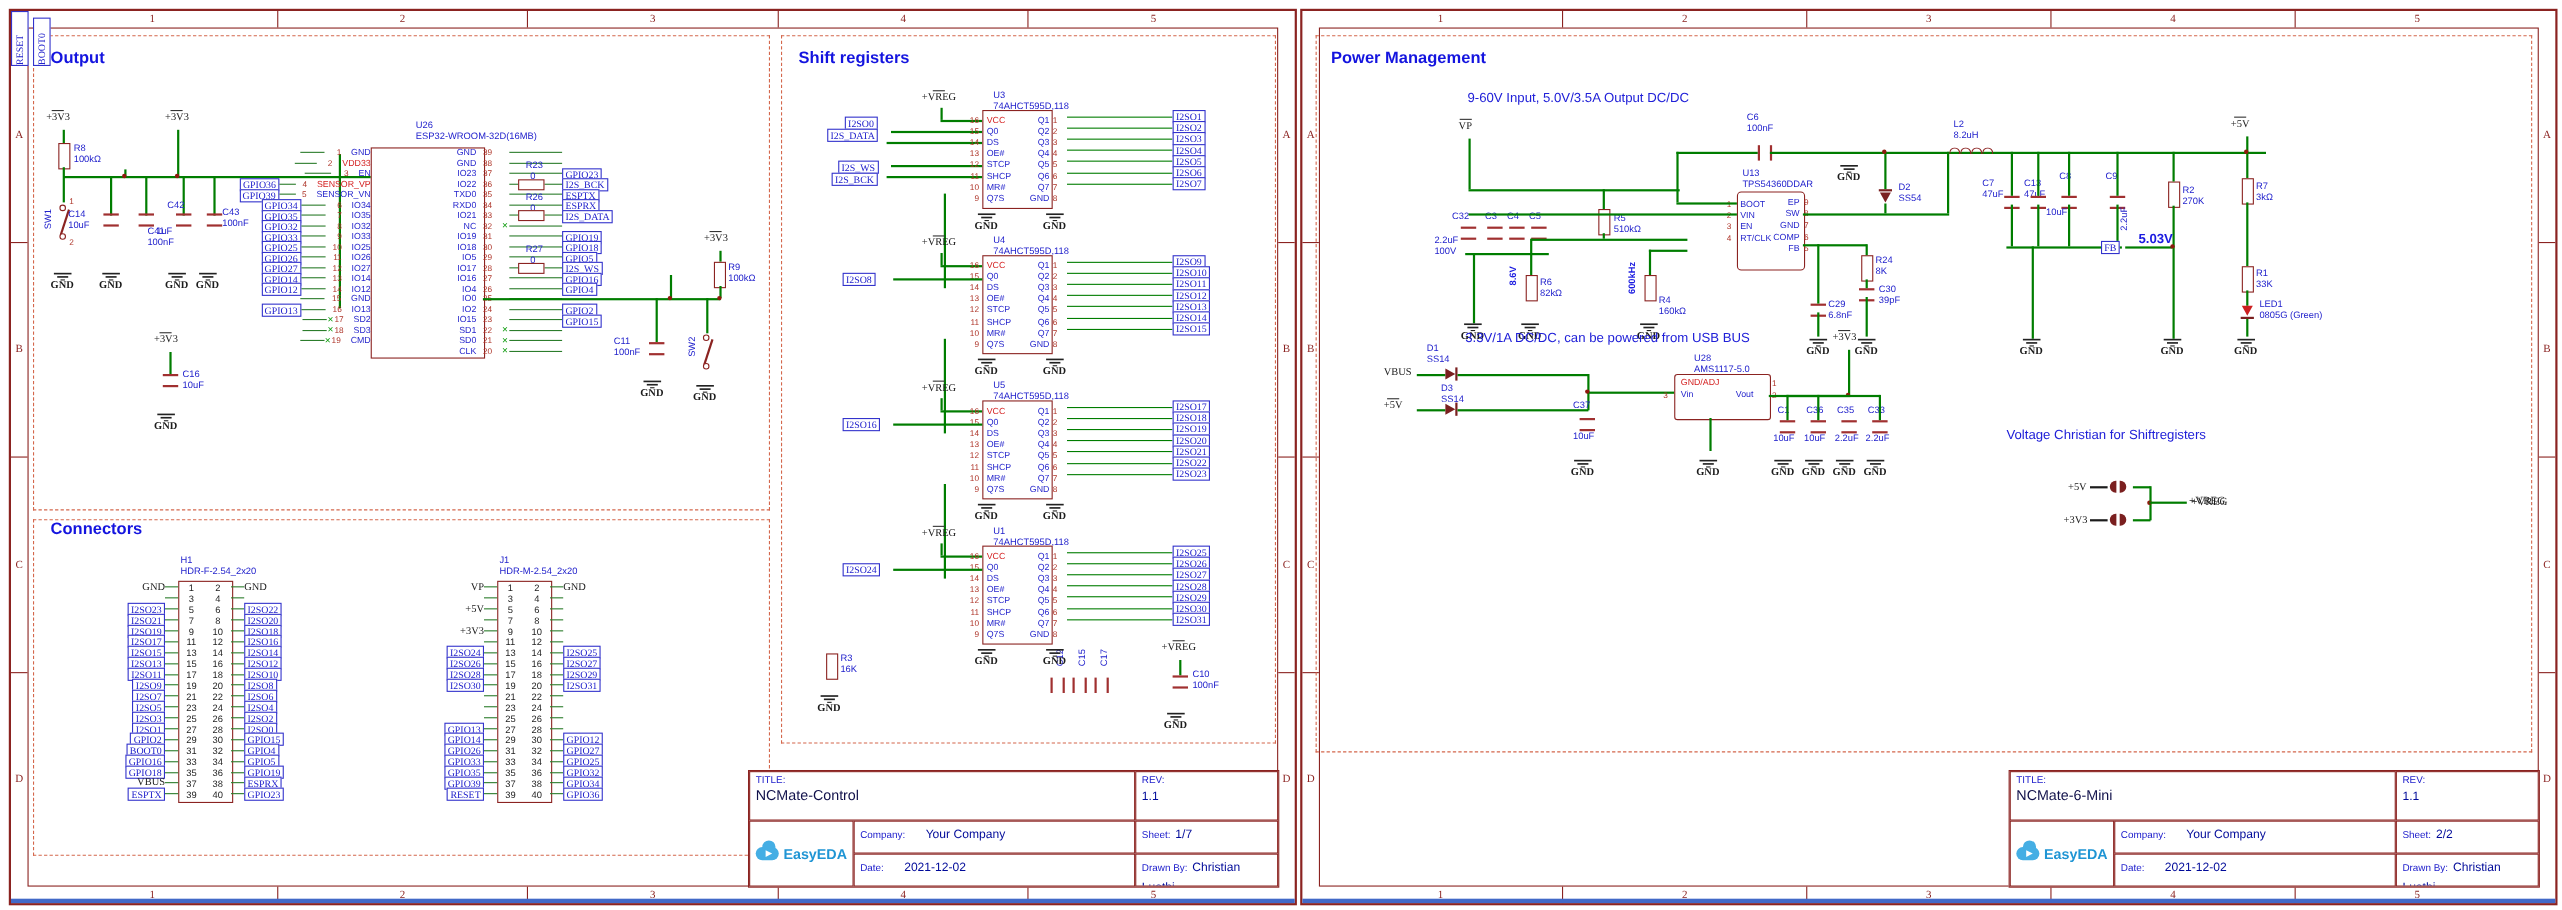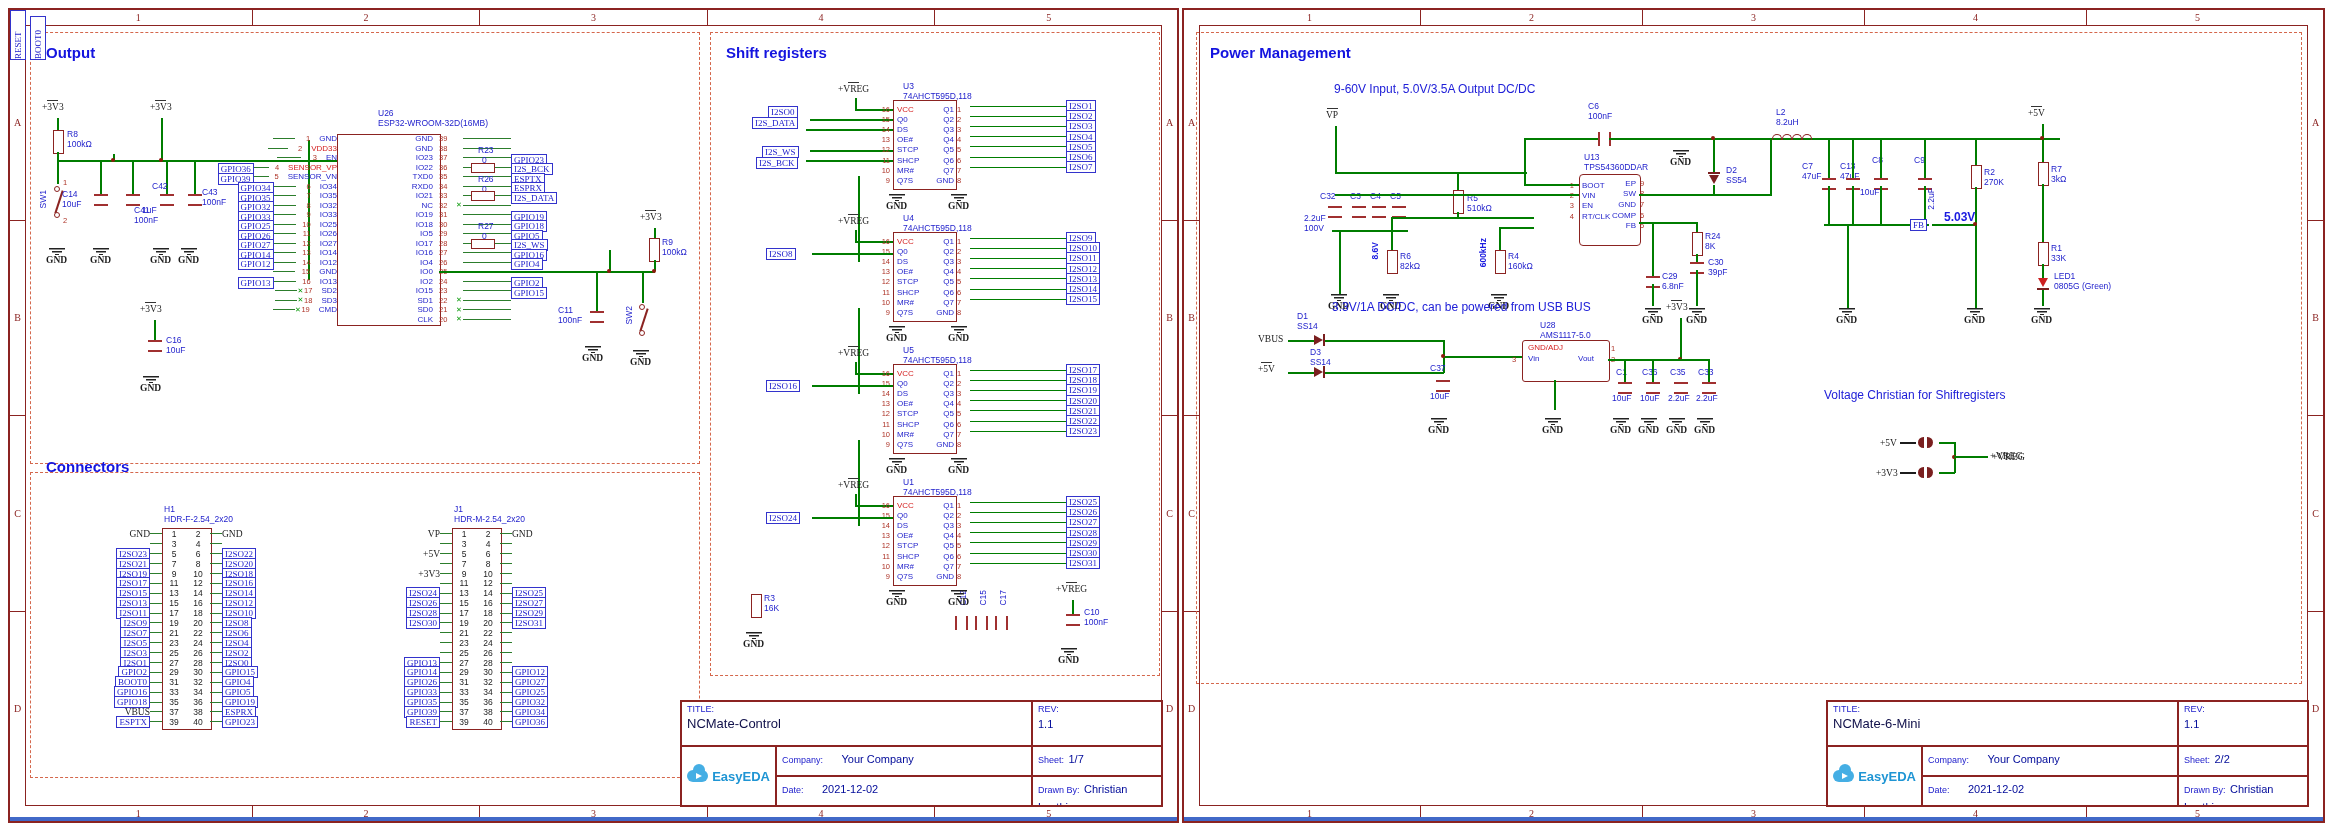--- a/index.html
+++ b/index.html
@@ -502,21 +502,21 @@
     <div class="gnd" style="left:572px;top:336px"><i></i><b>GND</b></div>
     <i class="wv" style="left:632px;top:261px;height:32px"></i>
     <div class="rot" style="left:614px;top:296px">SW2</div>
     <i class="swc" style="left:629px;top:294px"></i>
     <i class="swline" style="left:633px;top:298px"></i>
     <i class="swc" style="left:629px;top:320px"></i>
     <div class="gnd" style="left:620px;top:340px"><i></i><b>GND</b></div>
 
     
     <div class="section" style="left:20px;top:462px;width:668px;height:304px"></div>
-    <div class="sectitle" style="left:36px;top:448px">Connectors</div>
+    <div class="sectitle" style="left:36px;top:462px">Connectors</div>
 
     <div class="icref" style="left:154px;top:494px">H1</div>
     <div class="icref" style="left:154px;top:504px">HDR-F-2.54_2x20</div>
     <div class="icbox" style="left:152px;top:518px;width:48px;height:200px"></div>
     <div class="rows" style="left:28px;top:519px;width:640px">
 
         <div class="prow" style="height:9.9px;font-size:8.5px">
           <span class="lcell" style="width:112px"><i style="font-style:normal" class="pw">GND</i></span>
           <span class="wst" style="width:12px"></span>
           <span style="width:24px;text-align:center;color:#1c1c1c">1</span>
@@ -1385,21 +1385,21 @@
     <i class="wv" style="left:273px;top:162px;height:18px"></i>
     <i class="wv" style="left:273px;top:202px;height:5px"></i>
     <i class="wh" style="left:208px;top:207px;width:142px"></i>
     <div class="rot" style="left:186px;top:232px;font-weight:bold;color:#1a1ae0">8.6V</div>
     <div class="res" style="left:203px;top:240px"></div>
     <div class="cmp" style="left:216px;top:242px"><span>R6</span><br><span>82kΩ</span></div>
     <i class="wv" style="left:207px;top:207px;height:33px"></i>
     <div class="gnd" style="left:196px;top:284px"><i></i><b>GND</b></div>
     <div class="rot" style="left:294px;top:228px;font-weight:bold;color:#1a1ae0">600kHz</div>
     <div class="res" style="left:311px;top:240px"></div>
-    <div class="cmp" style="left:324px;top:242px"><span>R4</span><br><span>160kΩ</span></div>
+    <div class="cmp" style="left:324px;top:258px"><span>R4</span><br><span>160kΩ</span></div>
     <i class="wv" style="left:315px;top:217px;height:23px"></i>
     <i class="wh" style="left:315px;top:217px;width:35px"></i>
     <div class="gnd" style="left:304px;top:284px"><i></i><b>GND</b></div>
 
     <div class="icref" style="left:400px;top:142px">U13</div>
     <div class="icref" style="left:400px;top:152px">TPS54360DDAR</div>
     <div class="icbox" style="left:395px;top:164px;width:60px;height:70px;border-radius:4px"></div>
     <div class="rows" style="left:348px;top:170px;width:110px">
 
         <div class="prow" style="height:10.3px">

